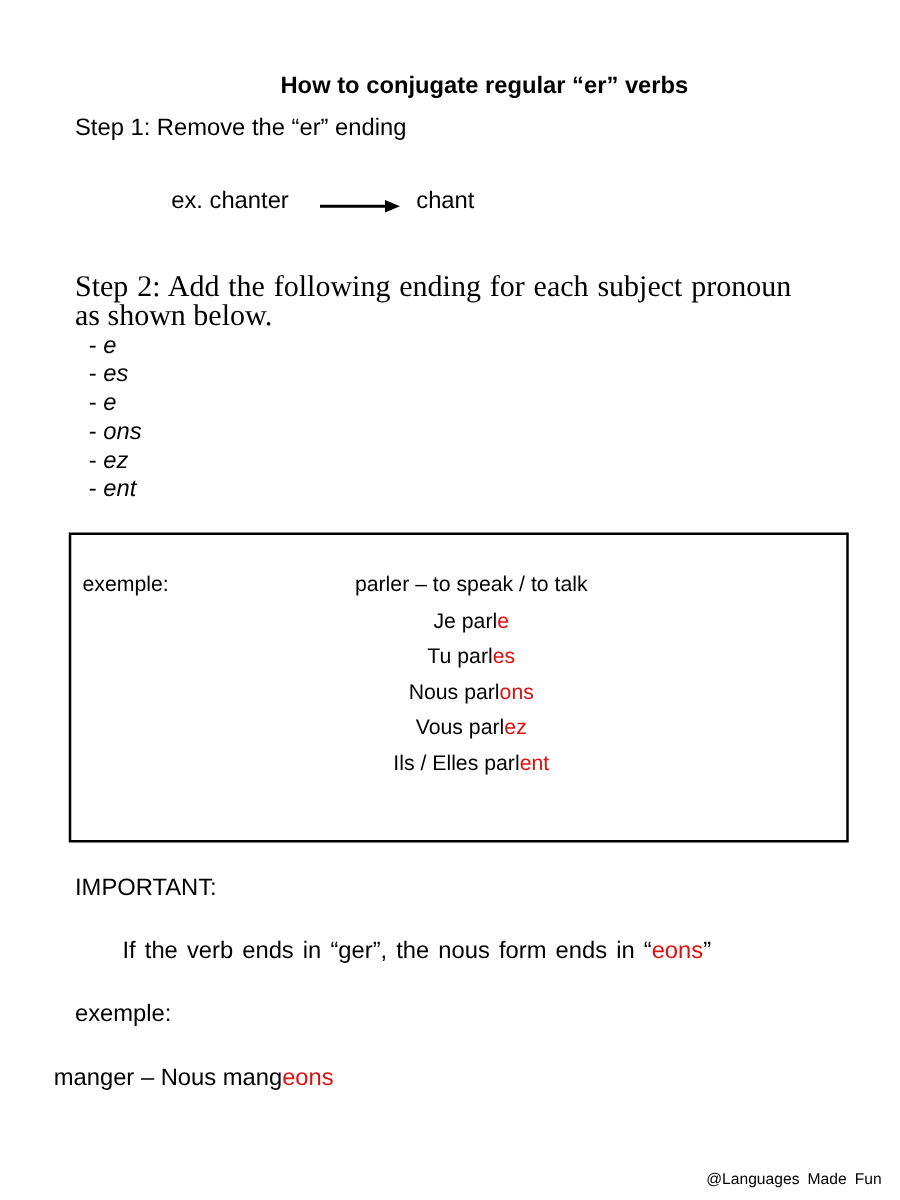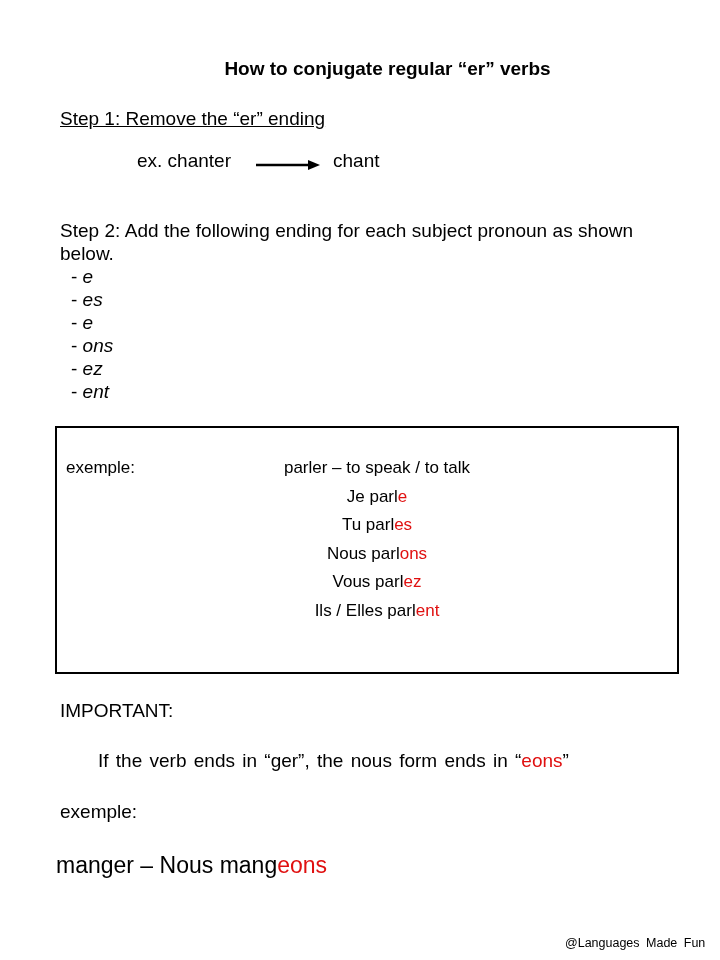--- a/index.html
+++ b/index.html
@@ -2,37 +2,37 @@
 <html><head>
 <meta charset="utf-8">
 <style>
   html, body { margin: 0; padding: 0; }
   body {
     width: 720px; height: 960px; background: #ffffff; position: relative; overflow: hidden;
     font-family: "Liberation Sans", sans-serif; color: #000;
   }
   .abs { position: absolute; white-space: nowrap; }
   .title { left: 0; width: 775px; top: 58px; text-align: center; font-weight: bold; font-size: 19px; }
-  .step1 { left: 60px; top: 108px; font-size: 19px; text-decoration: underline; }
+  .step1 { left: 60px; top: 92px; font-size: 19px; }
   .ex-line { left: 137px; top: 150px; font-size: 19px; }
   .arrow { left: 256px; top: 158px; width: 64px; height: 14px; }
   .chant { left: 333px; top: 150px; font-size: 19px; }
-  .step2 { left: 60px; top: 219px; width: 573px; font-size: 19px; line-height: 23px; white-space: normal; text-align: justify; text-align-last: left; }
+  .step2 { left: 60px; top: 219px; width: 573px; font-size: 24px; line-height: 23px; white-space: normal; text-align: justify; text-align-last: left; font-family: Liberation Serif, serif; }
   .endings { left: 71px; top: 265px; font-size: 19px; line-height: 23px; }
   .endings div { height: 23px; }
   .endings i { font-style: italic; }
   .box { left: 55px; top: 426px; width: 620px; height: 244px; border: 2px solid #000; }
   .box .ex-label { position: absolute; left: 9px; top: 30px; font-size: 17px; }
   .box .lines { position: absolute; left: 0; width: 640px; top: 30px; text-align: center; font-size: 17px; }
   .box .lines div { height: 28.6px; }
   .red { color: #e01010; }
   .important { left: 60px; top: 700px; font-size: 19px; }
   .rule { left: 60px; top: 750px; font-size: 19px; word-spacing: 2px; margin-left: 38px; }
   .exemple2 { left: 60px; top: 801px; font-size: 19px; }
-  .manger { left: 56px; top: 852px; font-size: 23px; }
+  .manger { left: 43px; top: 852px; font-size: 19px; }
   .credit { left: 565px; top: 936px; font-size: 12.5px; word-spacing: 3px; }
 </style>
 </head>
 <body>
 
 <div class="abs title">How to conjugate regular “er” verbs</div>
 
 <div class="abs step1">Step 1: Remove the “er” ending</div>
 <div class="abs ex-line">ex. chanter</div>
 <svg class="abs arrow" viewBox="0 0 64 14">

